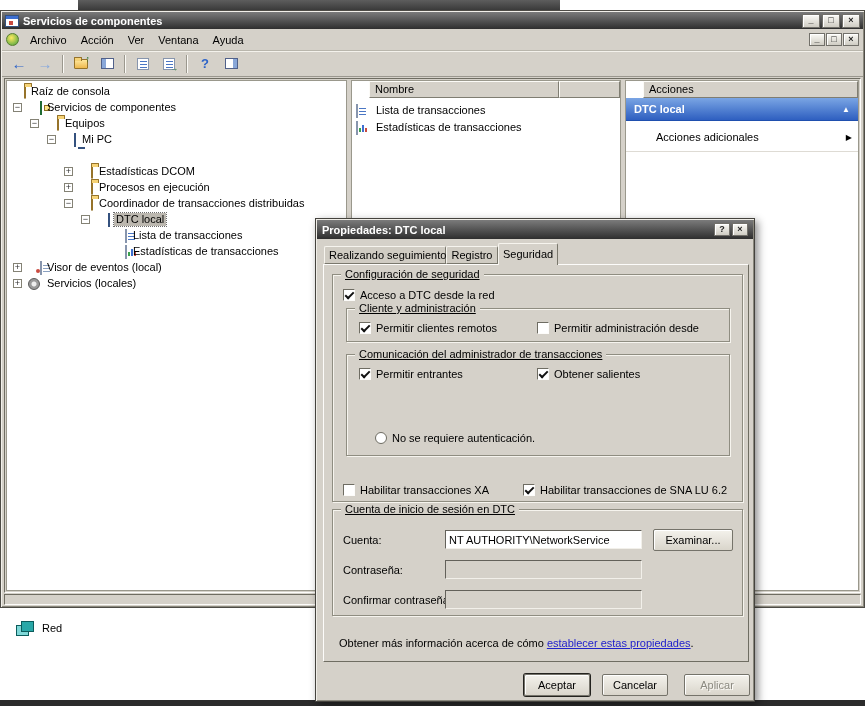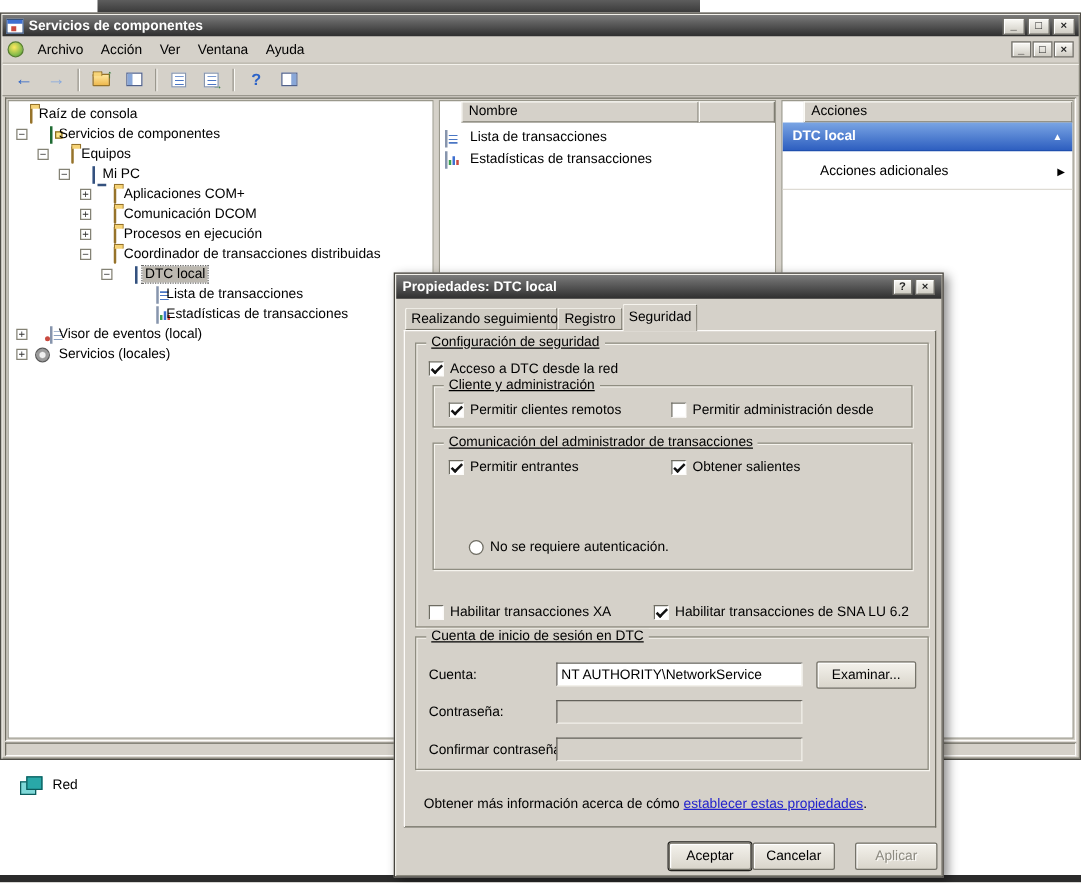--- a/index.html
+++ b/index.html
@@ -209,29 +209,24 @@
         <div class="trow" style="top:35px">
           <span class="expander minus" style="left:23px"></span>
           <span class="ticon i-folder" style="left:38px"></span>
           <span class="tlabel" style="left:56px">Equipos</span>
         </div>
         <div class="trow" style="top:51px">
           <span class="expander minus" style="left:40px"></span>
           <span class="ticon i-computer" style="left:55px"></span>
           <span class="tlabel" style="left:73px">Mi PC</span>
         </div>
-        <div class="trow" style="top:67px">
-          <span class="expander plus" style="left:57px"></span>
-          <span class="ticon i-folder" style="left:72px"></span>
-          <span class="tlabel" style="left:90px">Aplicaciones COM+</span>
-        </div>
         <div class="trow" style="top:83px">
           <span class="expander plus" style="left:57px"></span>
           <span class="ticon i-folder" style="left:72px"></span>
-          <span class="tlabel" style="left:90px">Comunicación DCOM</span>
+          <span class="tlabel" style="left:90px">Estadísticas DCOM</span>
         </div>
         <div class="trow" style="top:99px">
           <span class="expander plus" style="left:57px"></span>
           <span class="ticon i-folder" style="left:72px"></span>
           <span class="tlabel" style="left:90px">Procesos en ejecución</span>
         </div>
         <div class="trow" style="top:115px">
           <span class="expander minus" style="left:57px"></span>
           <span class="ticon i-folder" style="left:72px"></span>
           <span class="tlabel" style="left:90px">Coordinador de transacciones distribuidas</span>
@@ -373,18 +368,18 @@
         <input class="tinput" style="left: 112px; top: 50px; width: 197px;" disabled="">
         <span class="flabel" style="left:10px;top:84px">Confirmar contraseña:</span>
         <input class="tinput" style="left: 112px; top: 80px; width: 197px;" disabled="">
       </div>
 
       <div class="info">
         <span>Obtener más información acerca de cómo </span><a class="lnk">establecer estas propiedades</a><span>.</span>
       </div>
     </div>
 
-    <button class="btn default" style="left:219px;top:455px;width:66px">Aceptar</button>
+    <button class="btn default" style="left:208px;top:455px;width:66px">Aceptar</button>
     <button class="btn" style="left:286px;top:455px;width:66px">Cancelar</button>
     <button class="btn disabled" style="left:368px;top:455px;width:66px">Aplicar</button>
   </div>
 
 </div>
 
 </body></html>

